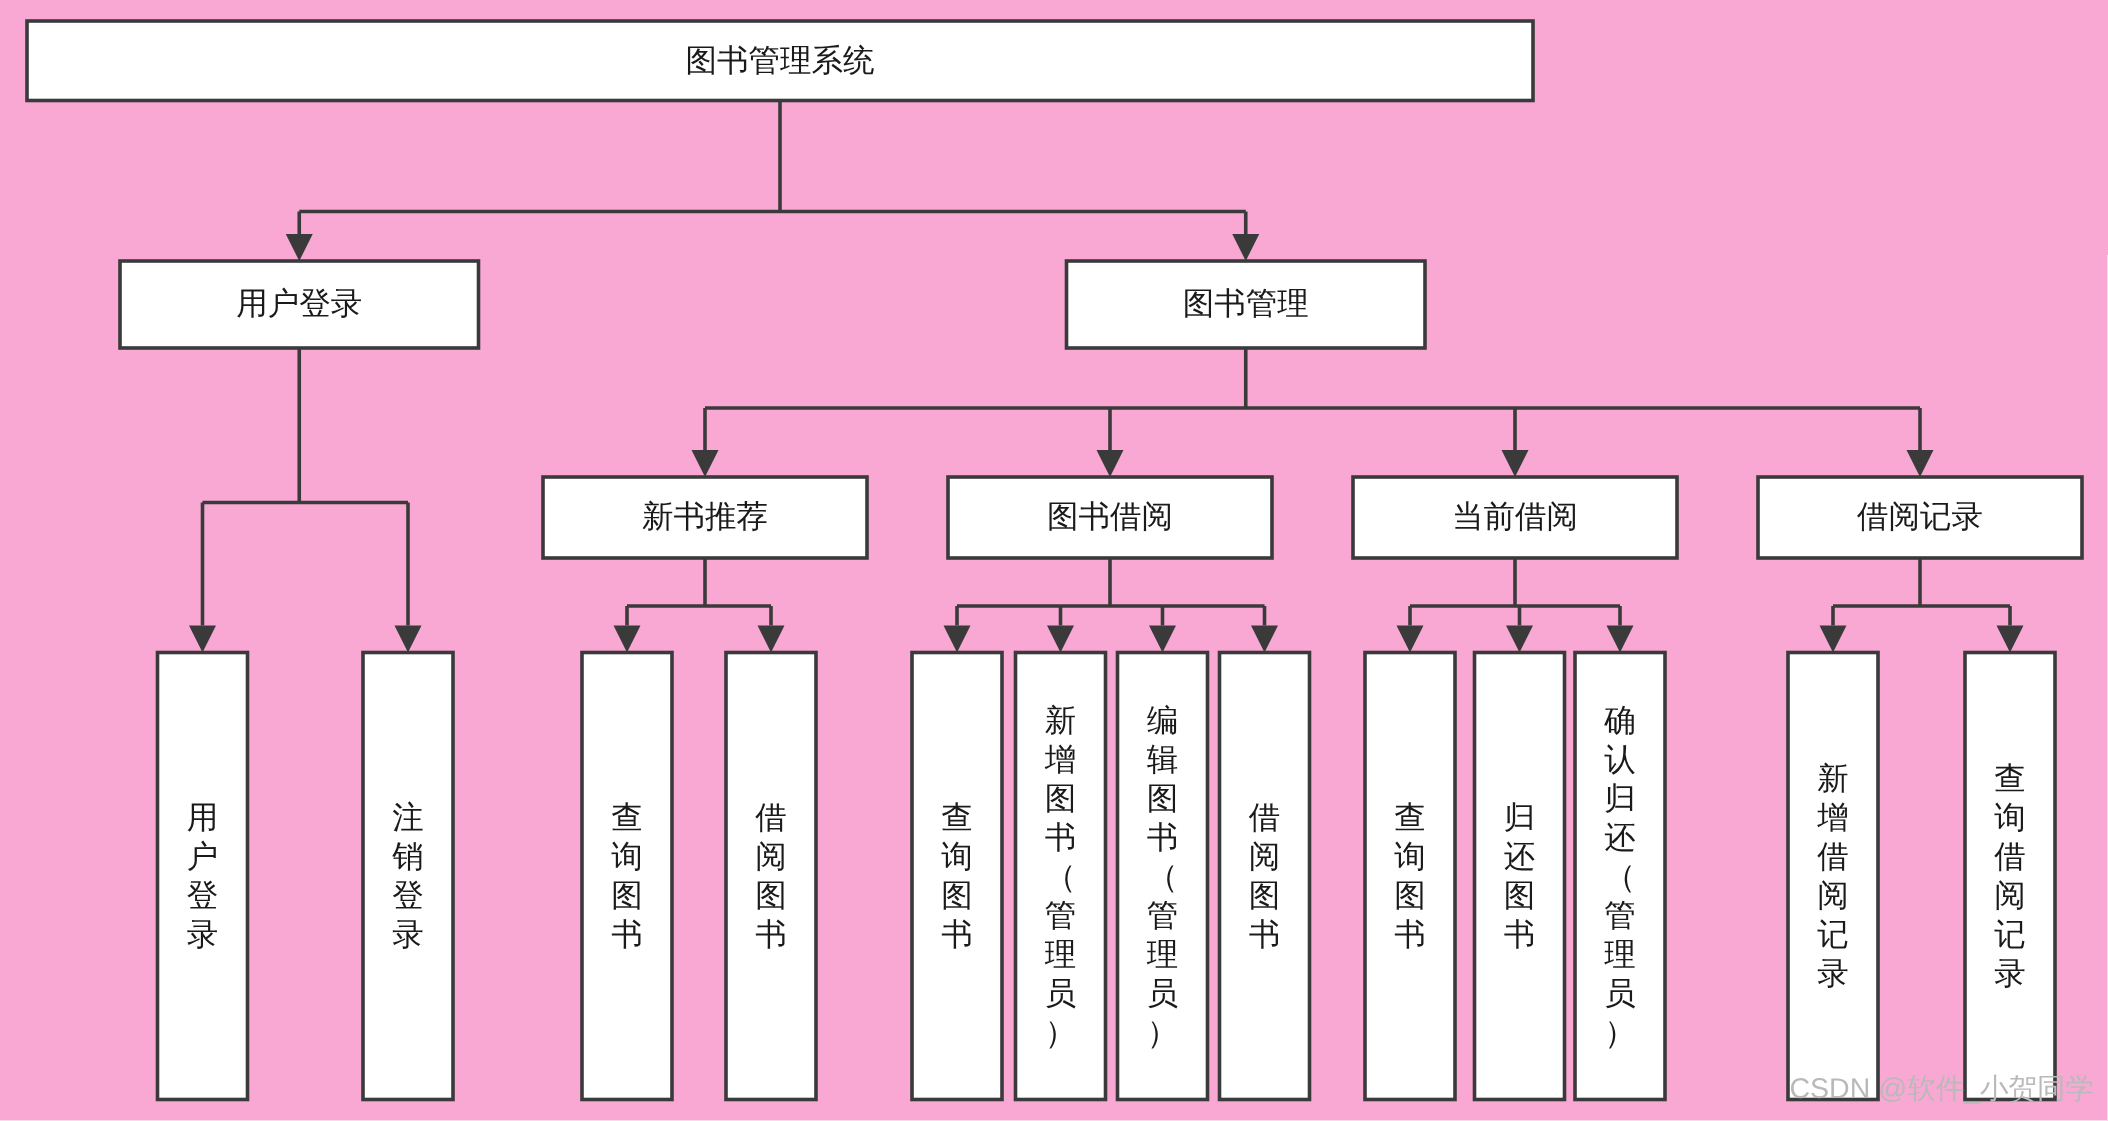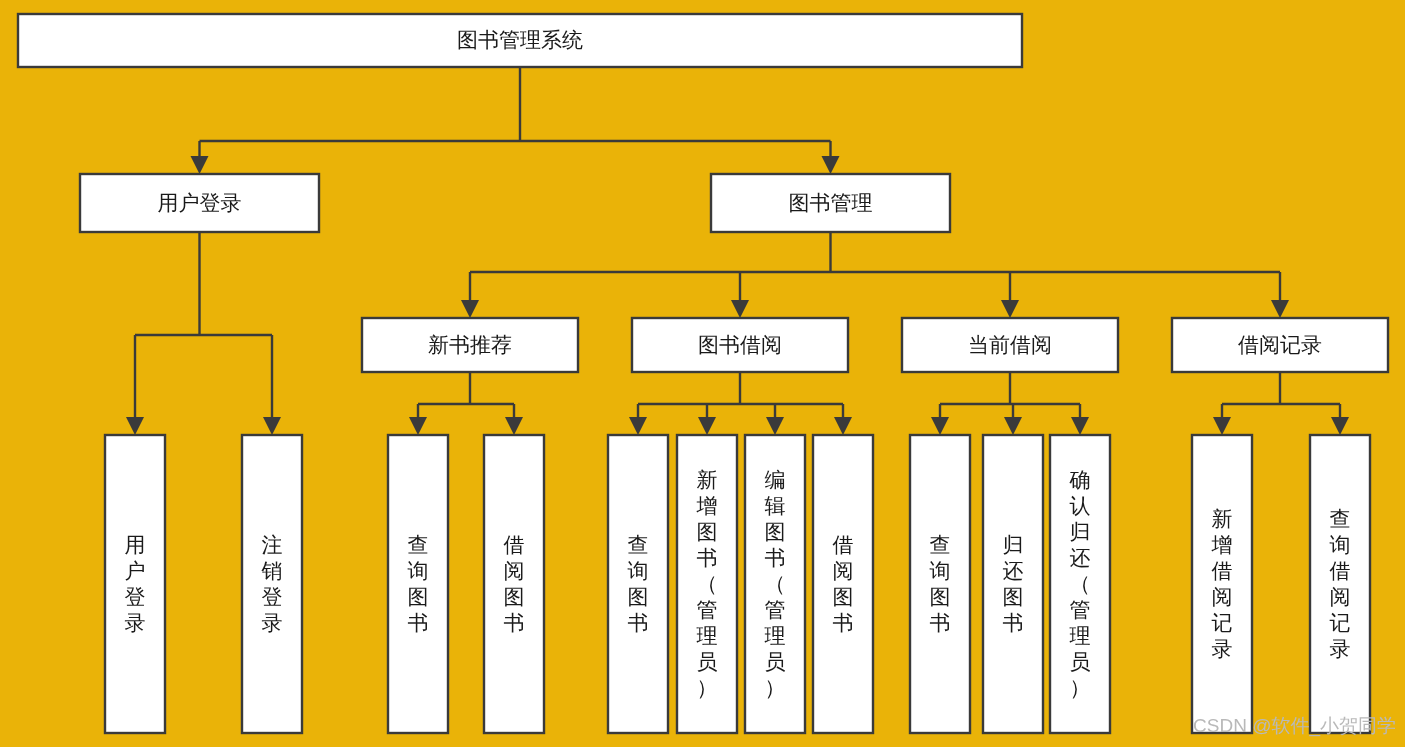--- a/index.html
+++ b/index.html
@@ -8,21 +8,21 @@
     padding: 0;
     background: #ffffff;
   }
   body {
     font-family: "Liberation Sans", "DejaVu Sans", sans-serif;
   }
   #diagram-root {
     position: relative;
     width: 1405px;
     height: 747px;
-    background: #eab308;
+    background: #f9a8d4;
     overflow: hidden;
   }
   svg.diagram-svg {
     position: absolute;
     top: 0;
     left: 0;
     width: 1405px;
     height: 747px;
     display: block;
   }

